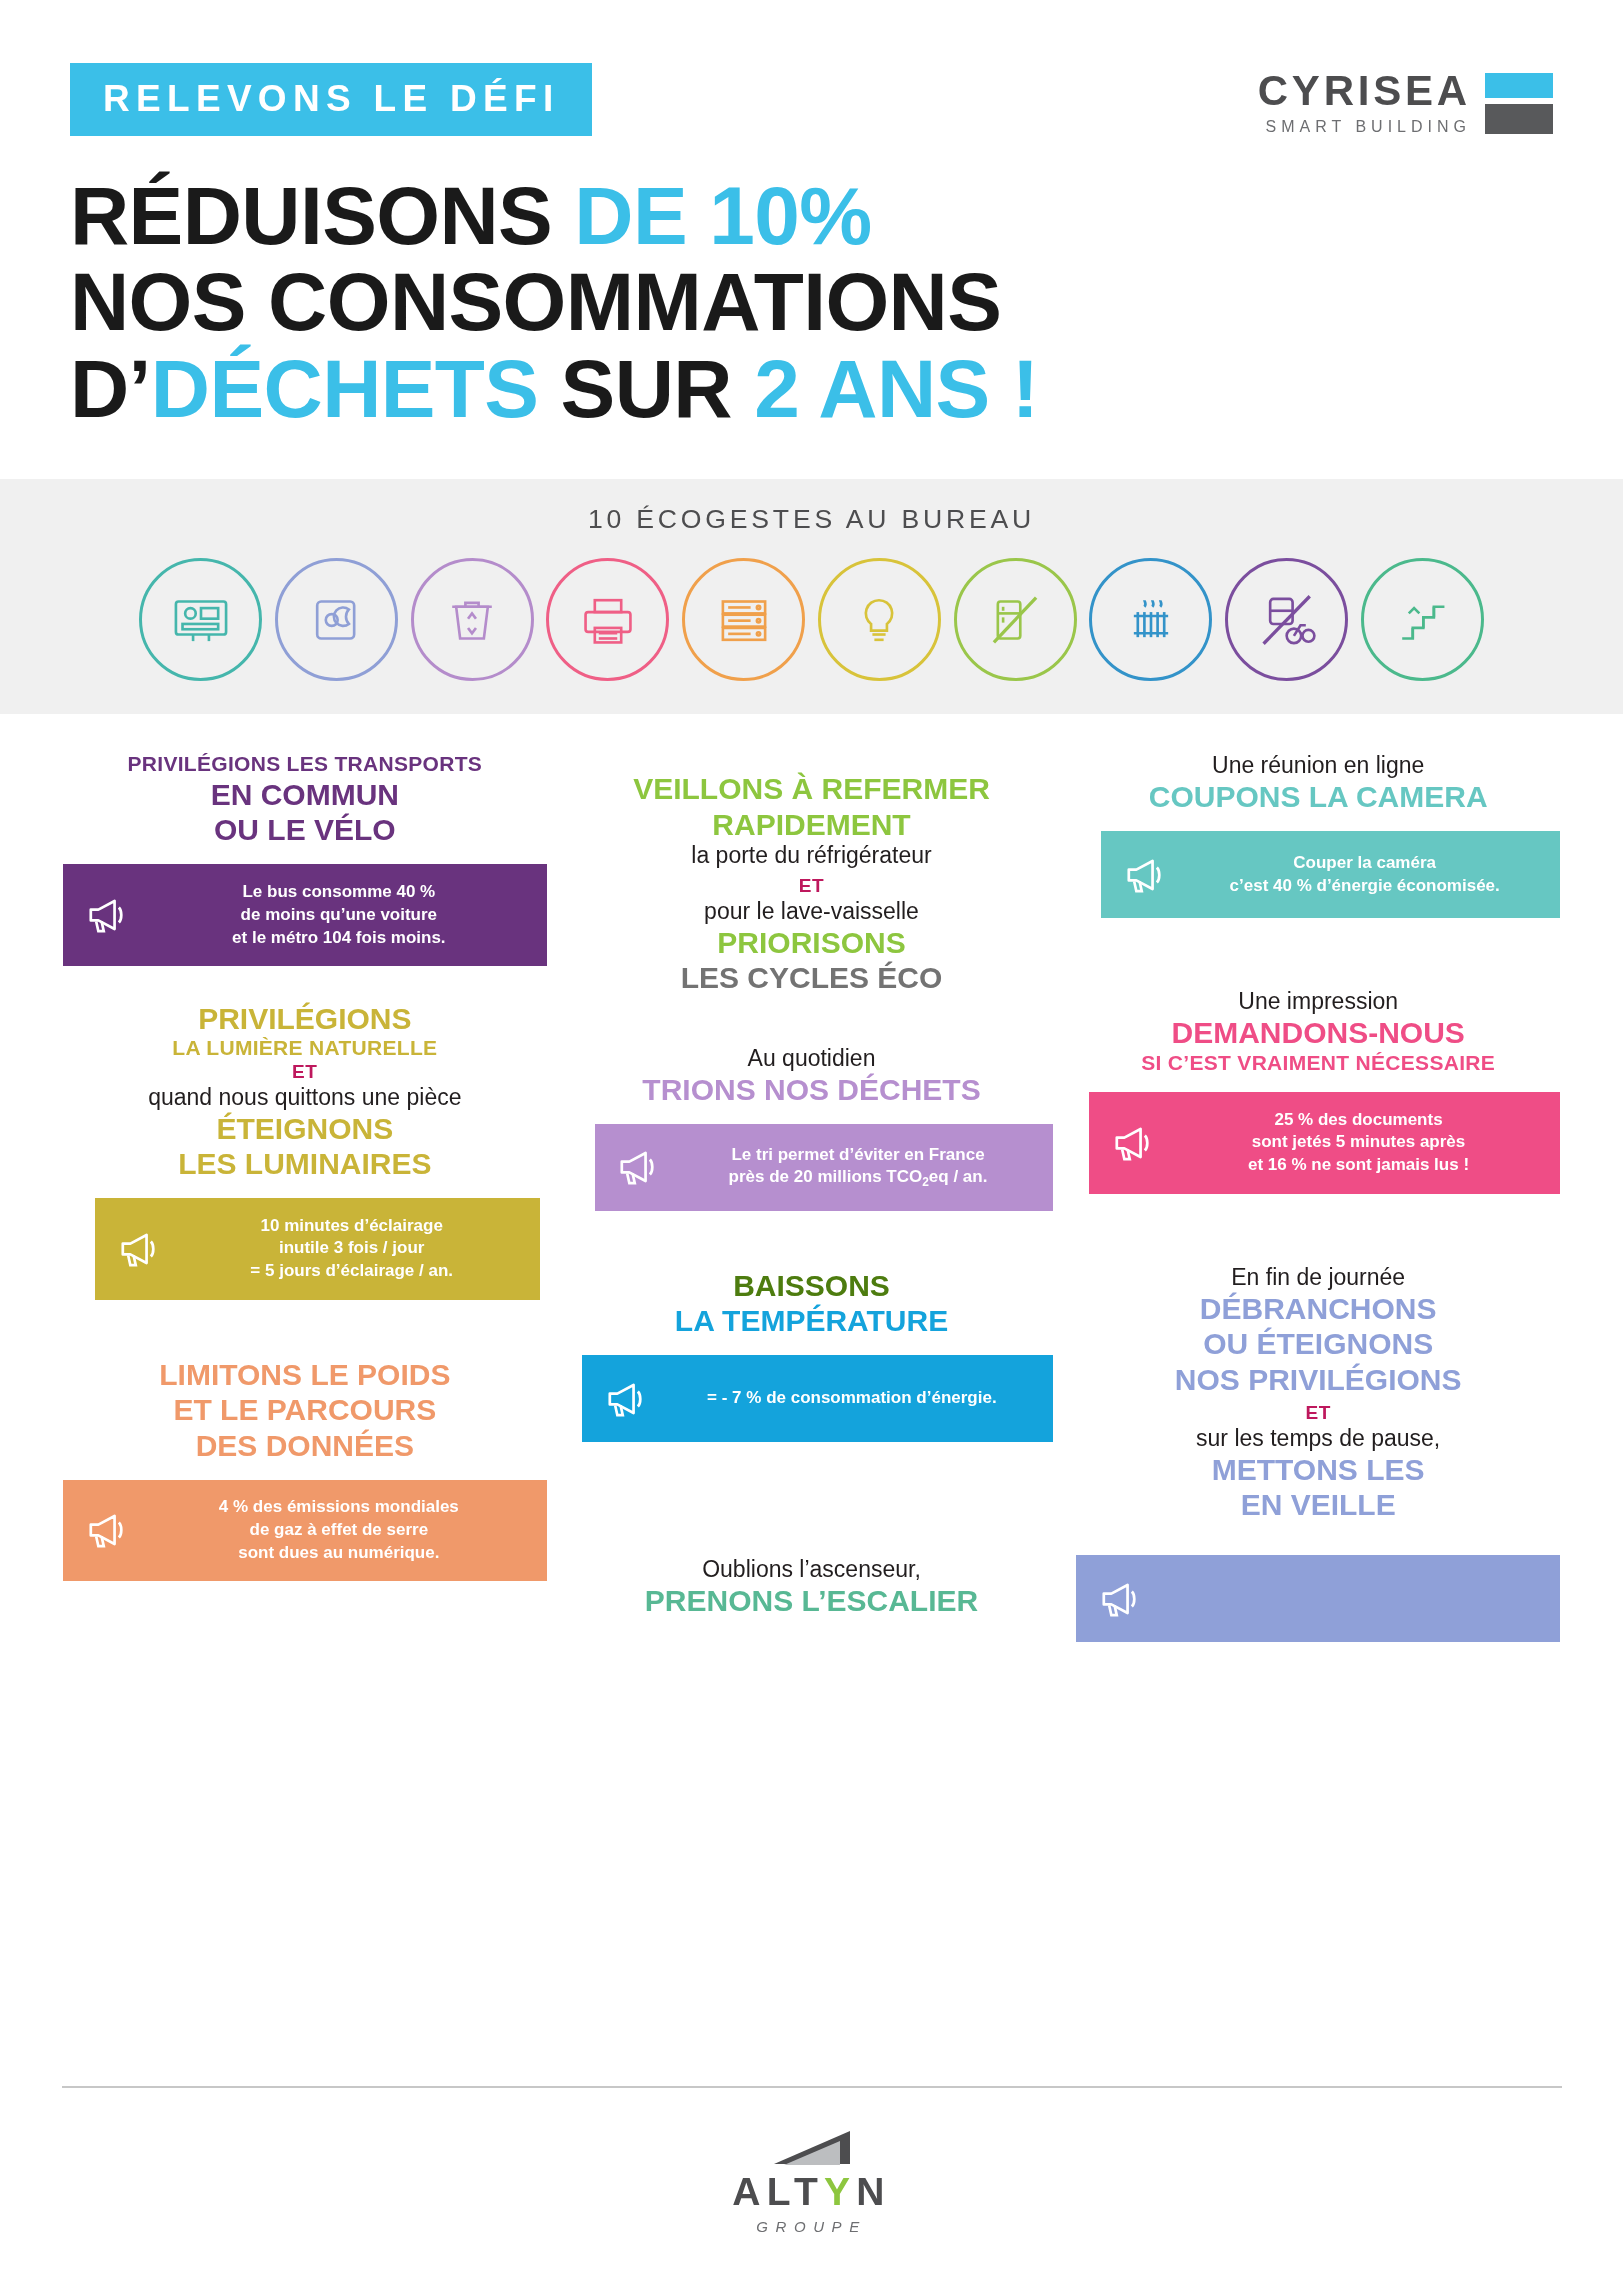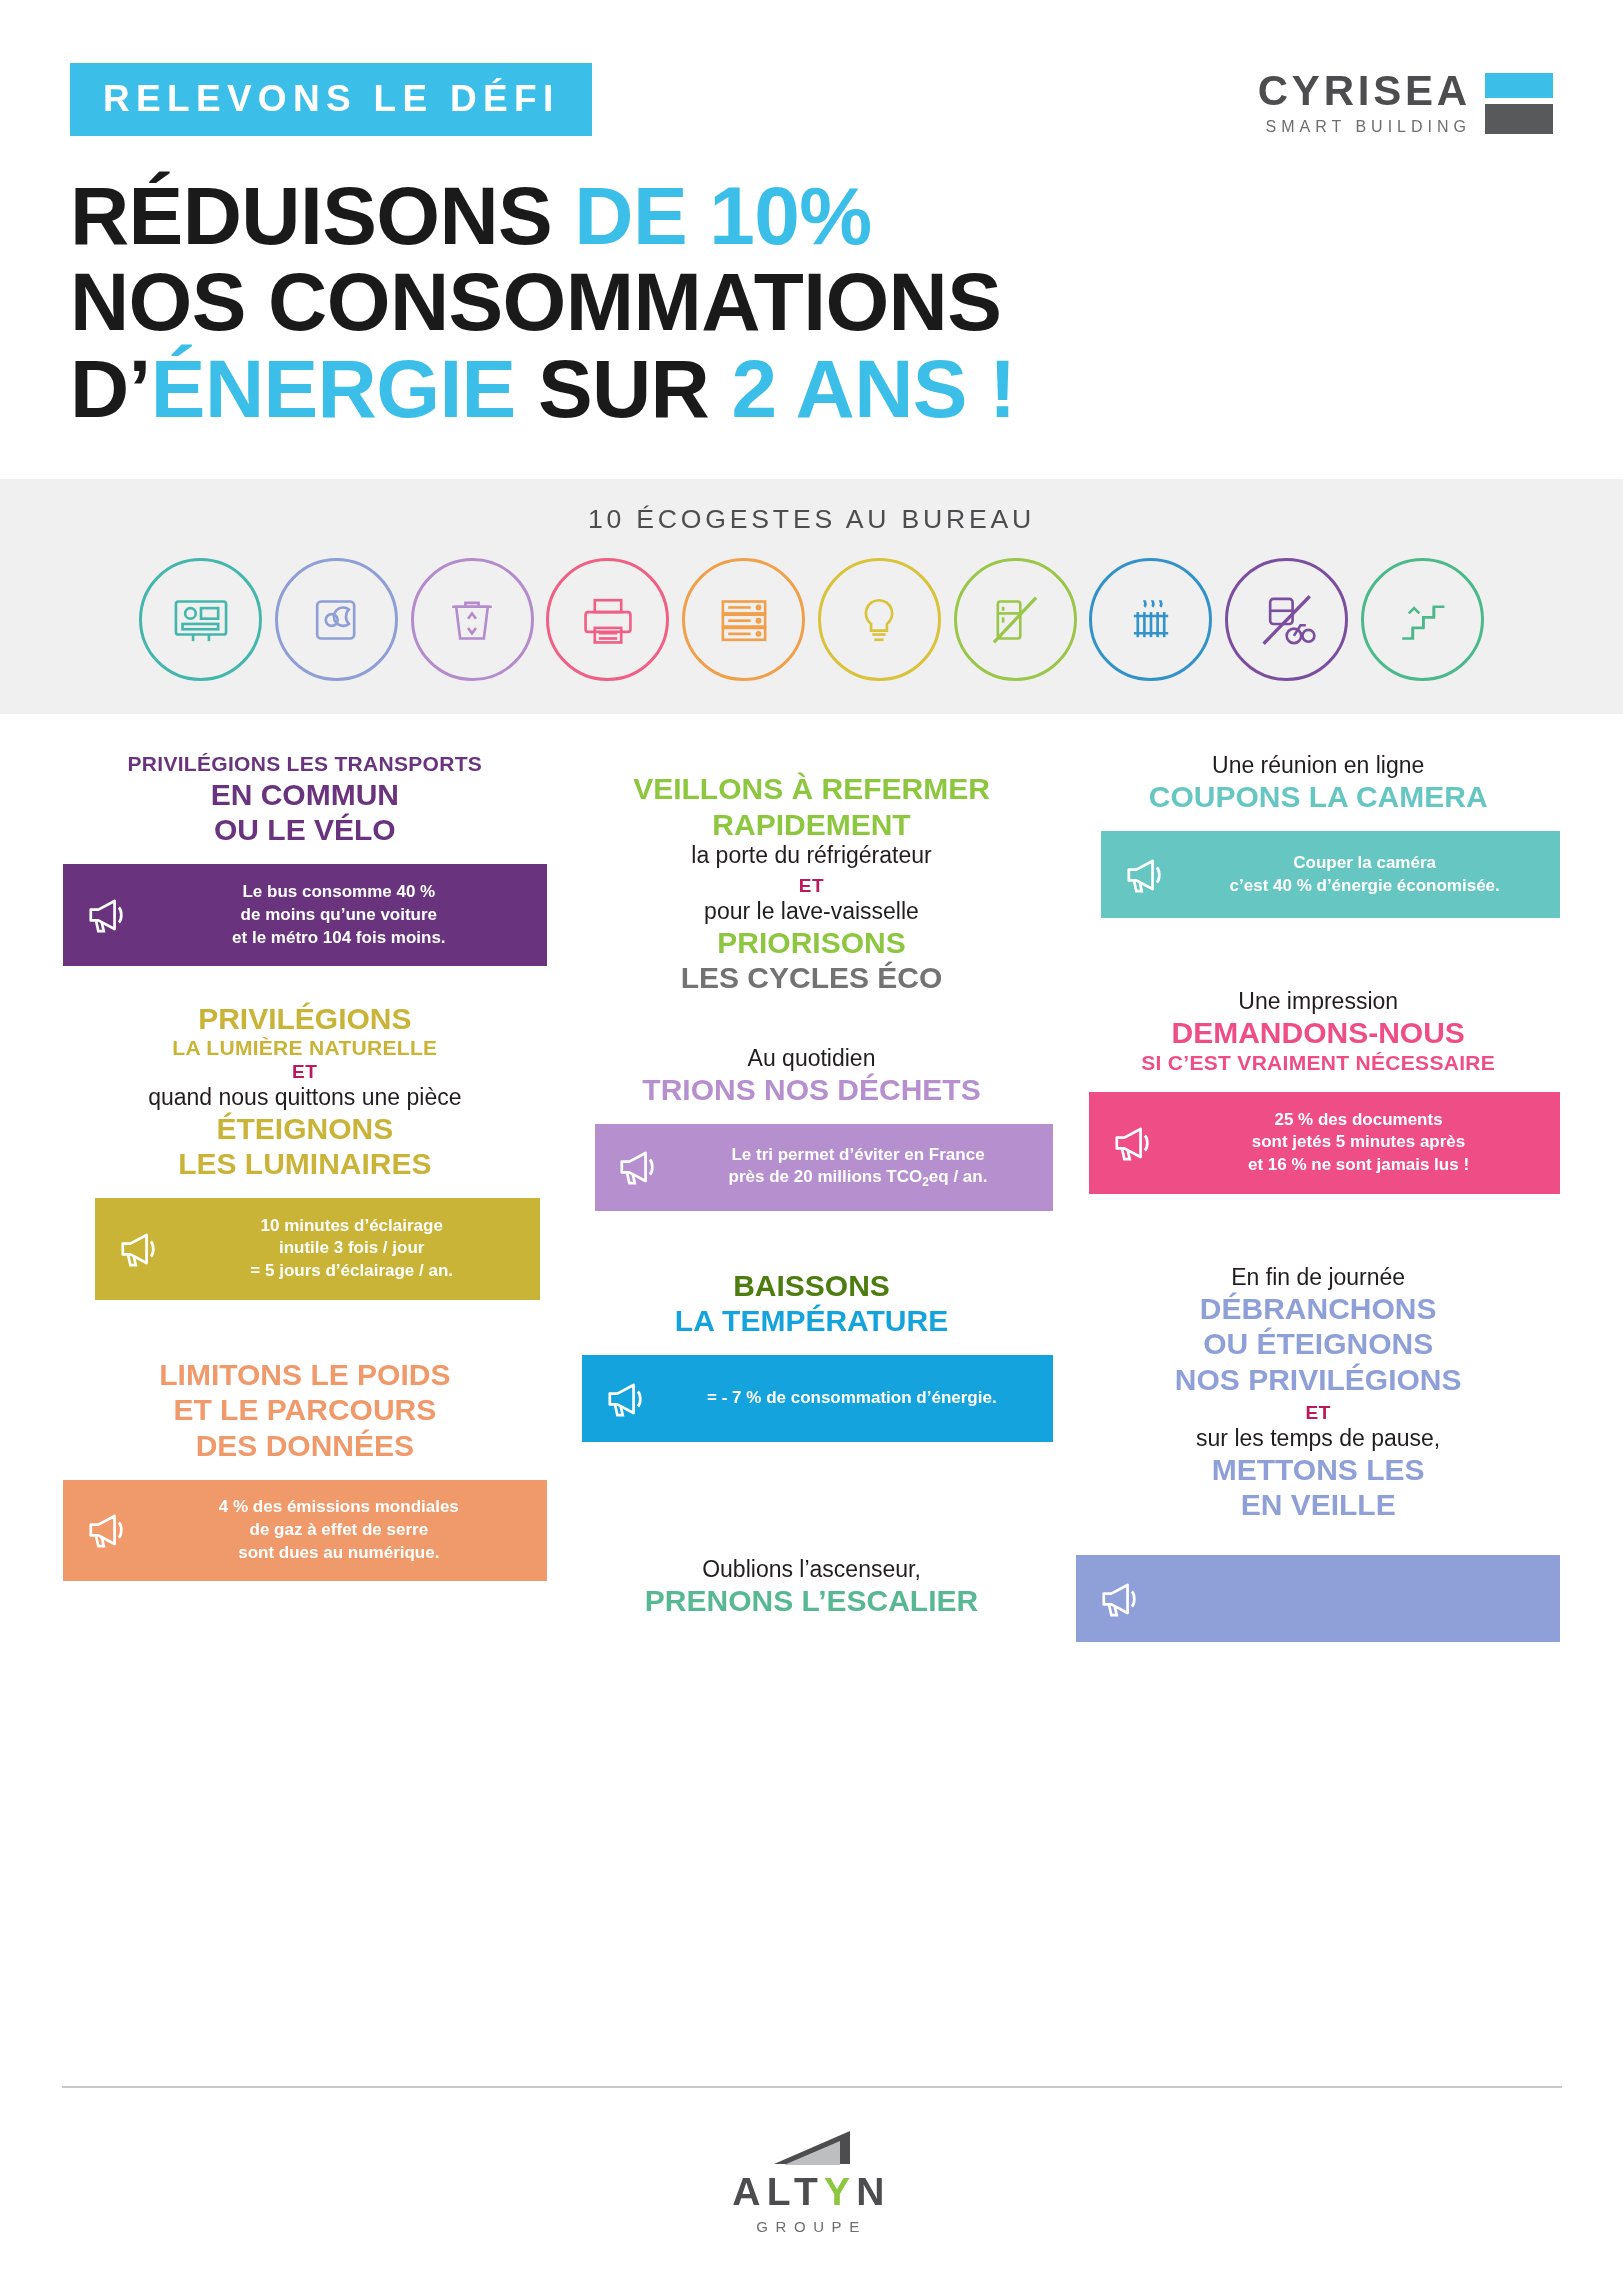--- a/index.html
+++ b/index.html
@@ -199,20 +199,21 @@
     letter-spacing: 6.3px;
     color: #4d4d4f;
     line-height: 1;
   }
   .footer-name .v { color: #8dc63f; }
   .footer-sub {
     font-size: 15px;
     letter-spacing: 7.6px;
     color: #6d6e71;
     margin-top: 6.3px;
+    font-style: italic;
   }
   .sub-idx { font-size: 0.7em; vertical-align: sub; }
 </style>
 </head>
 <body>
 
 <div class="header">
   <div class="challenge-banner">RELEVONS LE DÉFI</div>
 
   <div class="logo-block">
@@ -228,21 +229,21 @@
   </div>
 
   <div class="main-title">
     <div>
       <span class="dark">RÉDUISONS </span><span class="blue">DE 10%</span>
     </div>
     <div>
       <span class="dark">NOS CONSOMMATIONS</span>
     </div>
     <div>
-      <span class="dark">D’</span><span class="blue">ÉNERGIE</span><span class="dark"> SUR </span><span class="blue">2 ANS !</span>
+      <span class="dark">D’</span><span class="blue">DÉCHETS</span><span class="dark"> SUR </span><span class="blue">2 ANS !</span>
     </div>
   </div>
 </div>
 
 <div class="strip">
   <div class="strip-title">10 ÉCOGESTES AU BUREAU</div>
   <div class="icon-row">
 
     <div class="icon-circle" style="border-color:#45b6ac">
       <svg viewBox="0 0 100 100" fill="none" stroke="#45b6ac" stroke-width="4">

